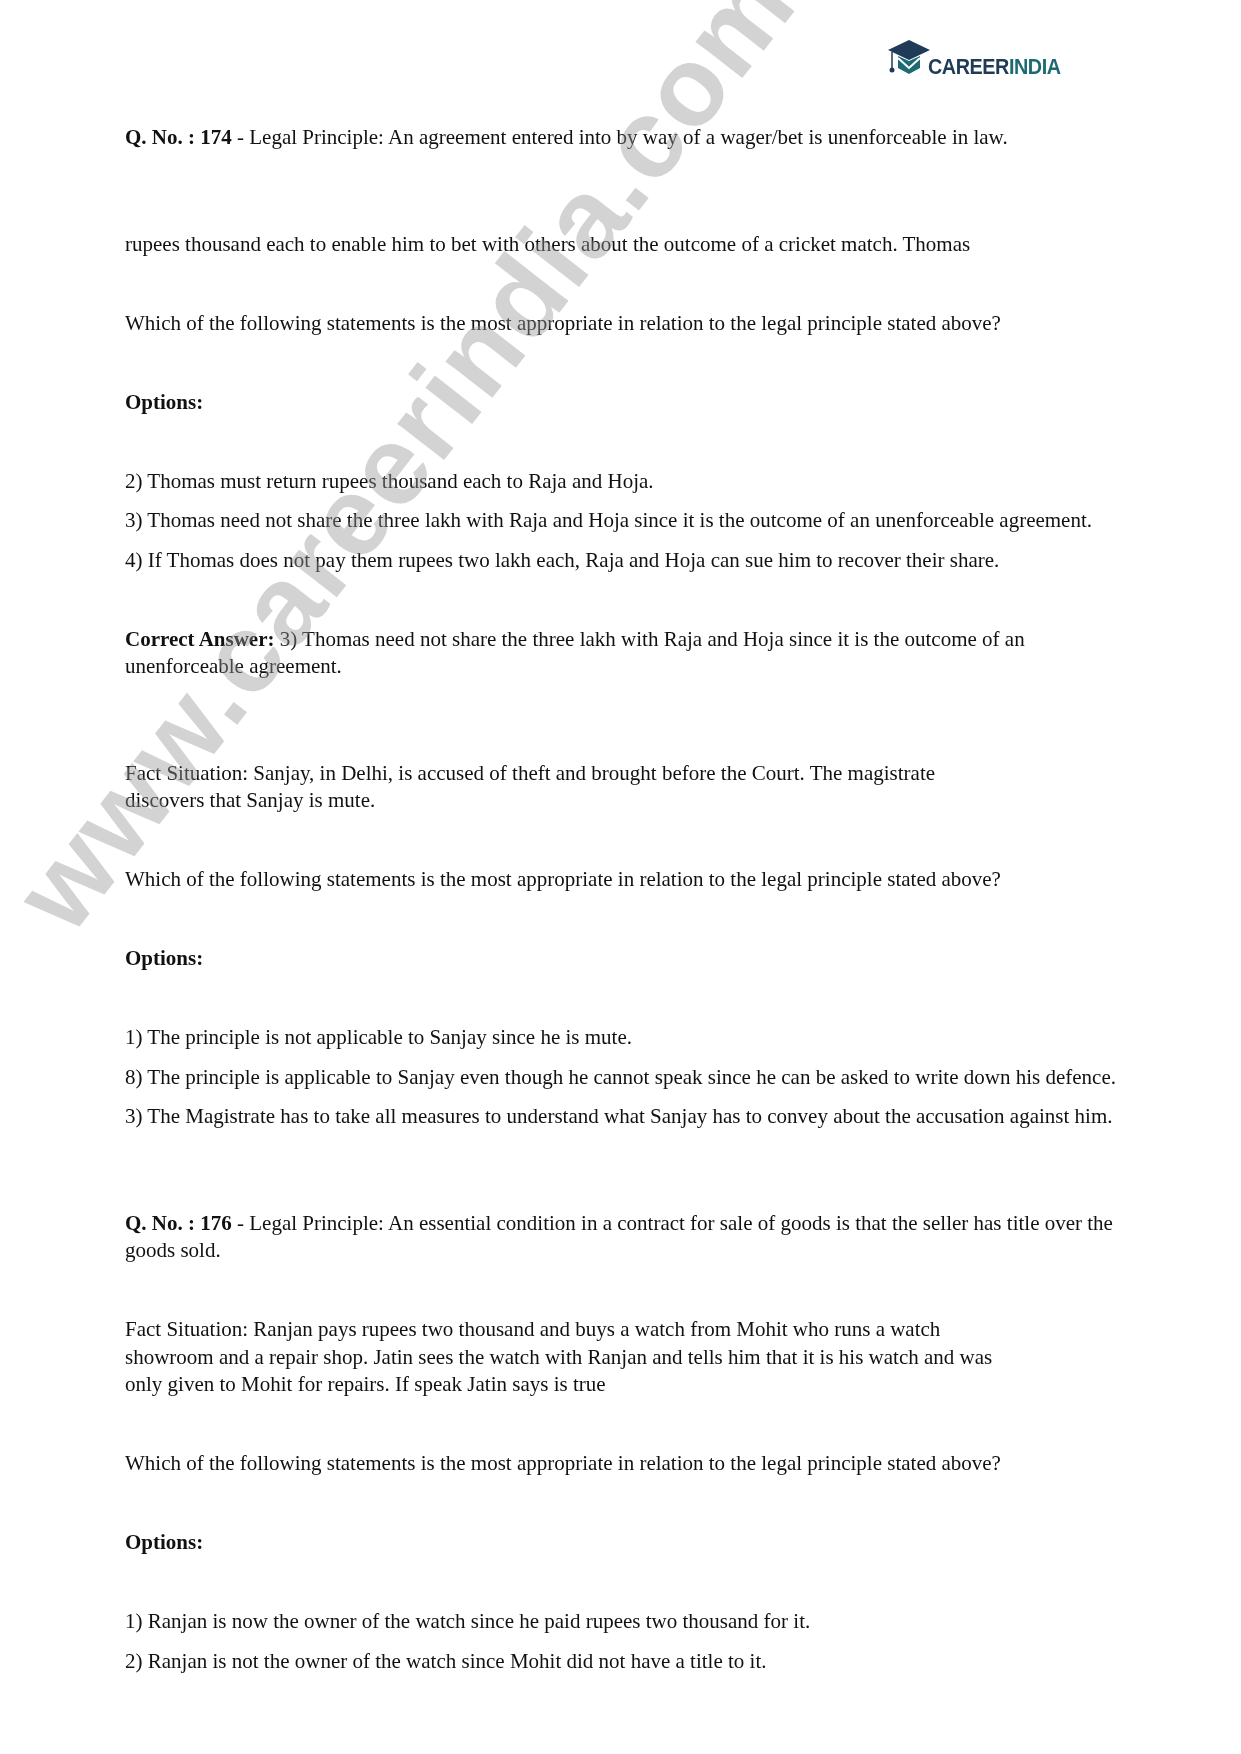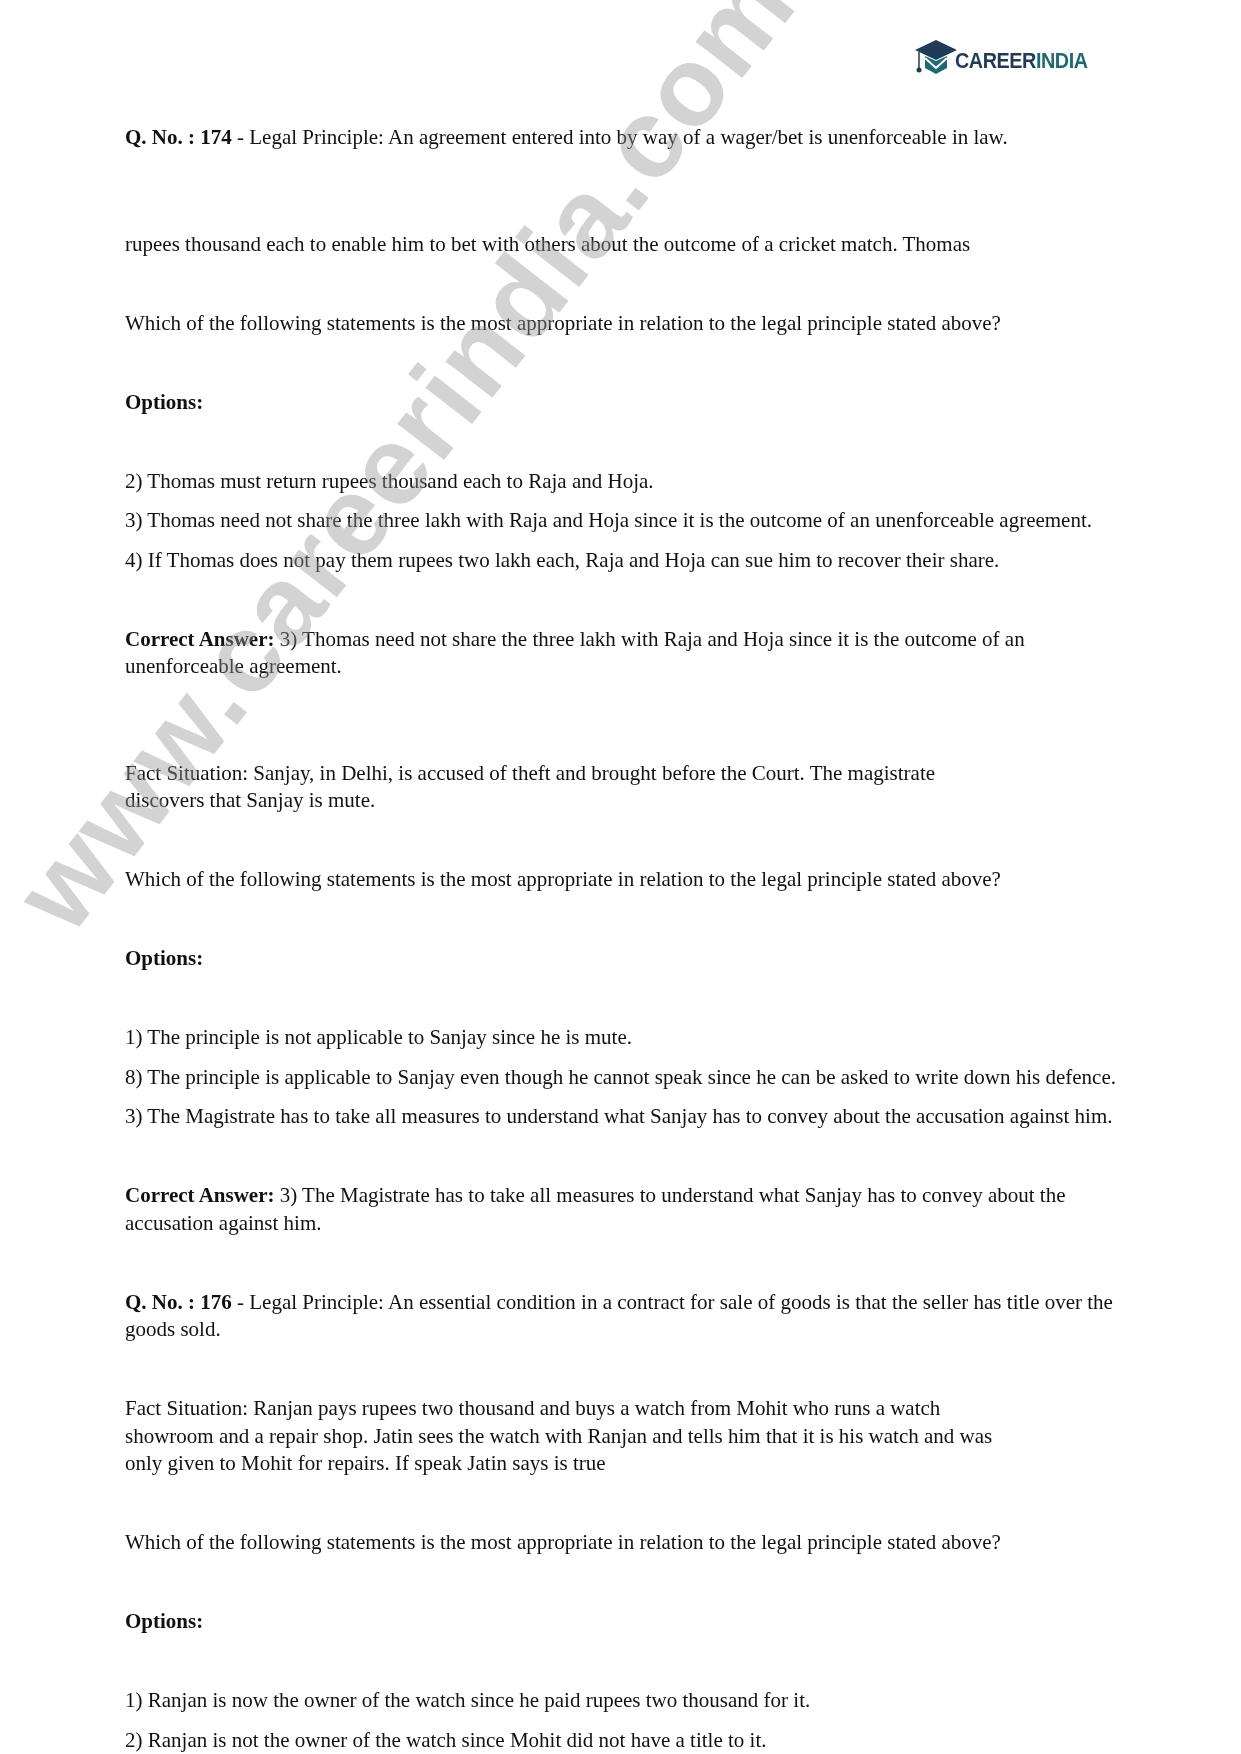--- a/index.html
+++ b/index.html
@@ -1,22 +1,22 @@
 <!DOCTYPE html>
 <html><head>
   <meta charset="utf-8">
   <style>
     html, body { margin: 0; padding: 0; background: #ffffff; }
     body {
       width: 1241px; height: 1754px; position: relative; overflow: hidden;
       font-family: "Liberation Serif", serif; color: #111111;
     }
     .logo {
-      position: absolute; left: 913px; top: 34px; height: 46px;
-      display: flex; align-items: flex-start;
+      position: absolute; left: 886px; top: 34px; height: 46px;
+      display: flex; align-items: flex-end;
     }
     .logo svg { display: block; }
     .logo-text {
       font-family: "Liberation Sans", sans-serif; font-weight: bold;
       font-size: 22px; letter-spacing: -0.5px; margin-left: -4px; margin-top: 14px;
       transform: scaleX(0.9); transform-origin: left center;
     }
     .logo-career { color: #1f3b57; }
     .logo-india { color: #1e6a73; }
     .content {
@@ -78,21 +78,20 @@
     </p>
     <div class="gap"></div>
     <p>Which of the following statements is the most appropriate in relation to the legal principle stated above?</p>
     <div class="gap"></div>
     <p><b>Options:</b></p>
     <div class="gap"></div>
     <p>1) The principle is not applicable to Sanjay since he is mute.</p>
     <p>8) The principle is applicable to Sanjay even though he cannot speak since he can be asked to write down his defence.</p>
     <p>3) The Magistrate has to take all measures to understand what Sanjay has to convey about the accusation against him.</p>
     <div class="gap"></div>
-    <p><b>Correct Answer:</b><span> 3) The Magistrate has to take all measures to understand what Sanjay has to convey about the accusation against him.</span></p>
   </section>
   <div class="gap"></div>
 
   <section>
     <p><b>Q. No. : 176</b><span> - Legal Principle: An essential condition in a contract for sale of goods is that the seller has title over the goods sold.</span></p>
     <div class="gap"></div>
     <p>
       <span>Fact Situation: Ranjan pays rupees two thousand and buys a watch from Mohit who runs a watch</span><br>
       <span>showroom and a repair shop. Jatin sees the watch with Ranjan and tells him that it is his watch and was</span><br>
       <span>only given to Mohit for repairs. If speak Jatin says is true</span>

